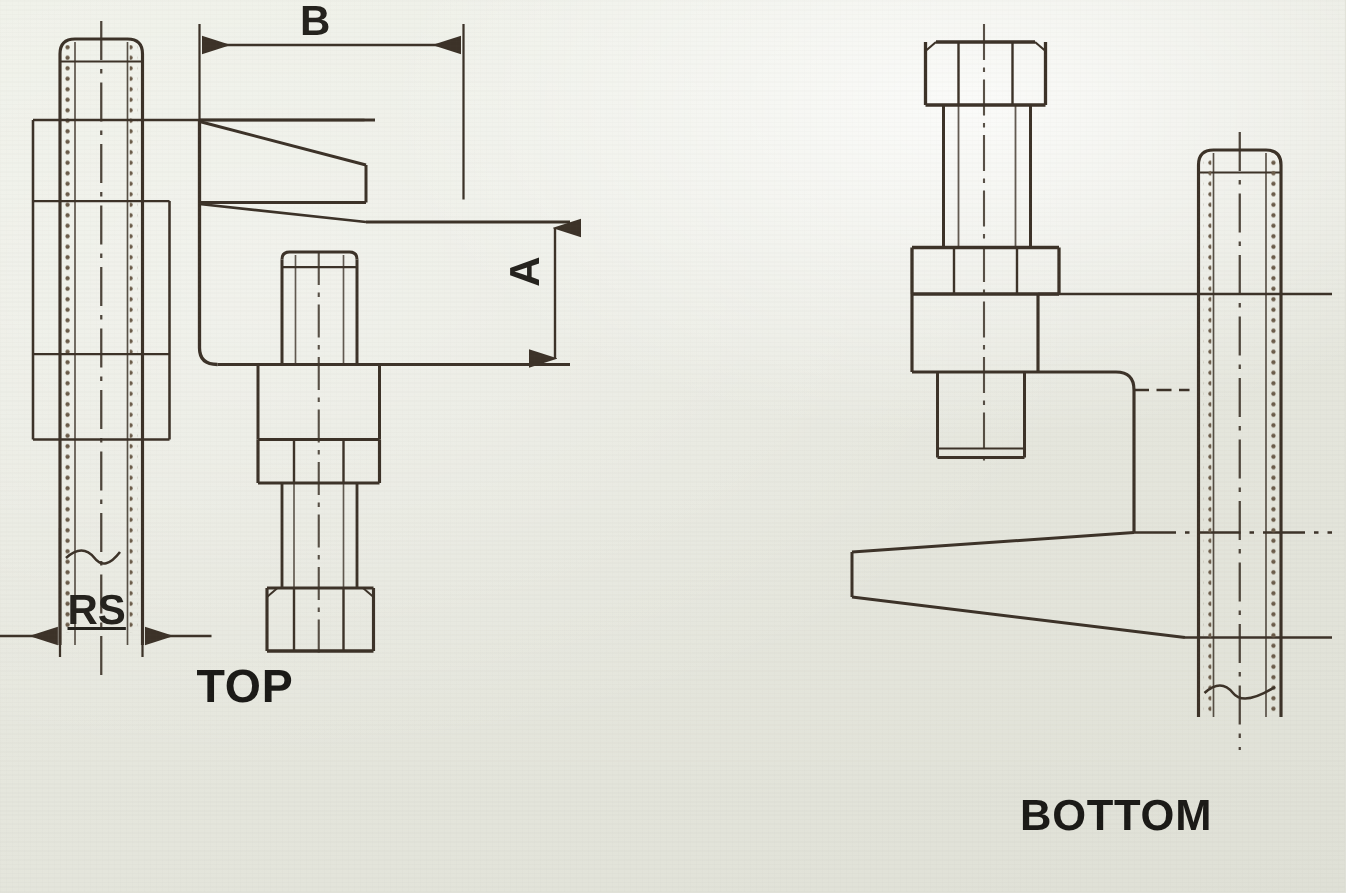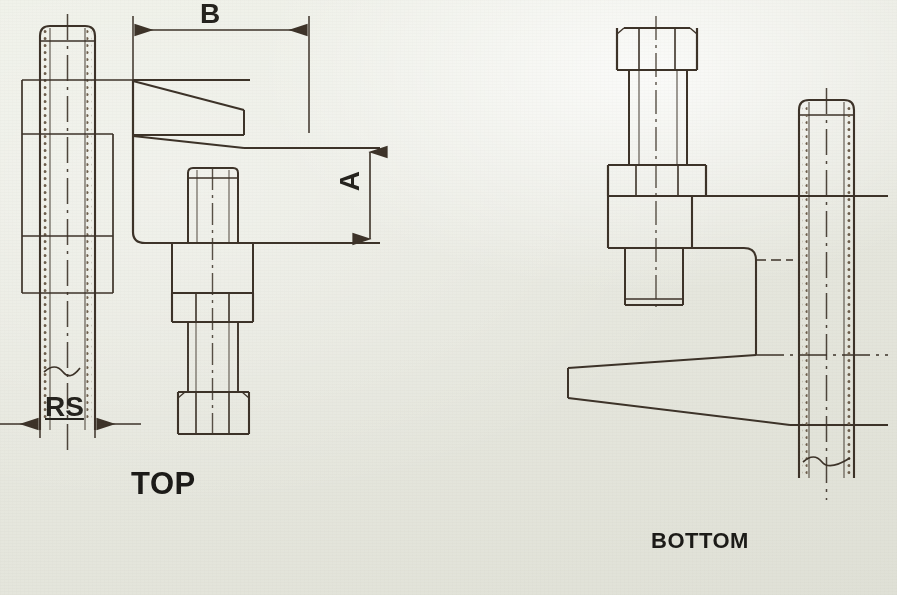--- a/index.html
+++ b/index.html
@@ -279,19 +279,19 @@
 
     </g>
   </svg>
 
   <div class="dimlabel" style="left:200px; top:-2px; font-size:28px;">B</div>
 
   <div class="dimlabel rot" style="left:332px; top:165px; width:36px; text-align:center; font-size:28px;">A</div>
 
   <div class="dimlabel" style="left:45px; top:391px; font-size:28px;text-decoration:underline;">RS</div>
 
-  <div class="vlabel" style="left:131px; top:466px; font-size:31px;">TOP</div>
-
-  <div class="vlabel" style="left:651px; top:528px; font-size:22px;">BOTTOM</div>
+  <div class="vlabel" style="left:131px; top:440px; font-size:31px;">TOP</div>
+
+  <div class="vlabel" style="left:680px; top:528px; font-size:29px;">BOTTOM</div>
 
   <div id="grain"></div>
 
 </div>
 
 </body></html>

